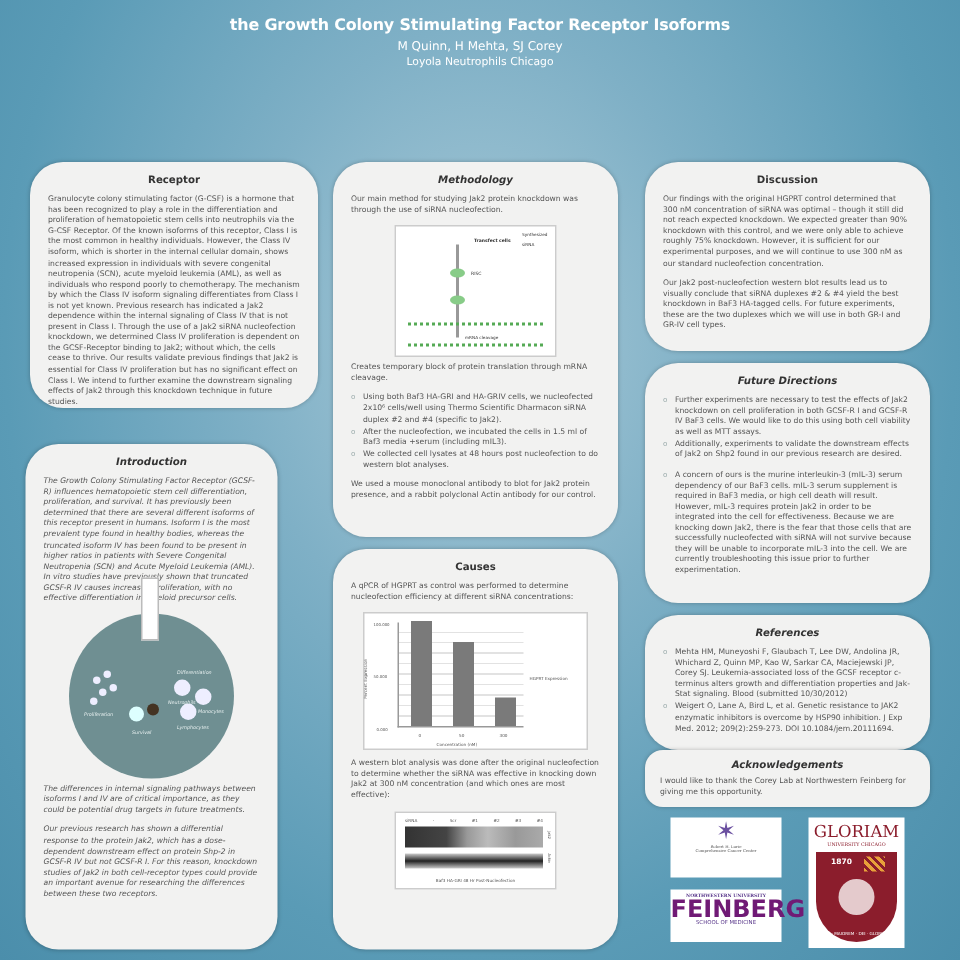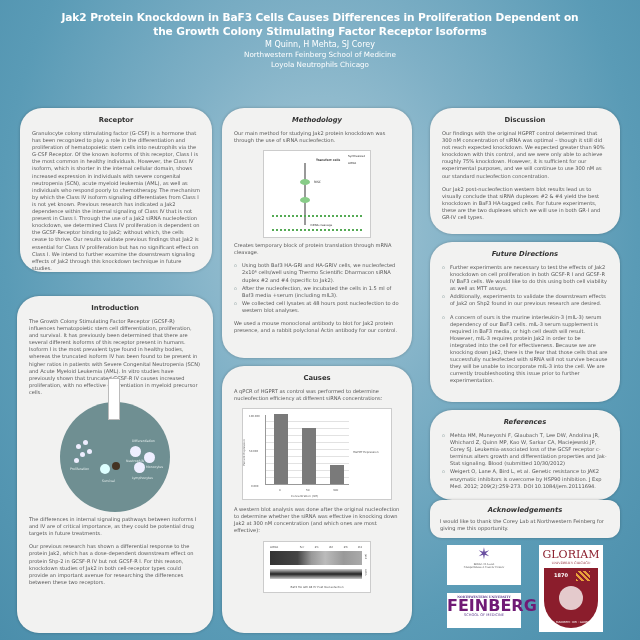--- a/index.html
+++ b/index.html
@@ -31,33 +31,31 @@
   .circle { width: 110px; height: 110px; border-radius: 50%; background: #6f8f92; margin: 4px auto; position: relative; }
   .circle .lbl { position: absolute; color: #e5eeee; font-size: 3.2px; }
   .dot { position: absolute; border-radius: 50%; background: #eef; }
   .chart { position: relative; width: 150px; height: 92px; margin: 6px auto; background: #fff; border: 1px solid #ccc; }
   .logo { position: absolute; background: #fff; }
 </style>
 </head>
 <body>
 
 <div class="header">
-  <div class="title">Jak2 Protein Knockdown in BaF3 Cells Causes Differences in Proliferation Dependent on</div>
   <div class="title">the Growth Colony Stimulating Factor Receptor Isoforms</div>
   <div class="authors">M Quinn, H Mehta, SJ Corey</div>
-  <div class="affil">Northwestern Feinberg School of Medicine</div>
   <div class="affil">Loyola Neutrophils Chicago</div>
 </div>
 
 <div class="panel" style="left:20px;top:108px;width:192px;height:164px;">
   <h2>Receptor</h2>
   <p>Granulocyte colony stimulating factor (G-CSF) is a hormone that has been recognized to play a role in the differentiation and proliferation of hematopoietic stem cells into neutrophils via the G-CSF Receptor. Of the known isoforms of this receptor, Class I is the most common in healthy individuals. However, the Class IV isoform, which is shorter in the internal cellular domain, shows increased expression in individuals with severe congenital neutropenia (SCN), acute myeloid leukemia (AML), as well as individuals who respond poorly to chemotherapy. The mechanism by which the Class IV isoform signaling differentiates from Class I is not yet known. Previous research has indicated a Jak2 dependence within the internal signaling of Class IV that is not present in Class I. Through the use of a Jak2 siRNA nucleofection knockdown, we determined Class IV proliferation is dependent on the GCSF-Receptor binding to Jak2; without which, the cells cease to thrive. Our results validate previous findings that Jak2 is essential for Class IV proliferation but has no significant effect on Class I. We intend to further examine the downstream signaling effects of Jak2 through this knockdown technique in future studies.</p>
 </div>
 
-<div class="panel" style="left:17px;top:296px;width:196px;height:337px;">
+<div class="panel" style="left:17px;top:296px;width:168px;height:337px;font-style:italic;">
   <h2>Introduction</h2>
   <p>The Growth Colony Stimulating Factor Receptor (GCSF-R) influences hematopoietic  stem cell differentiation, proliferation, and survival. It has previously been determined that there are several different isoforms of this receptor present in humans. Isoform I is the most prevalent type found in healthy bodies, whereas the truncated isoform IV has been found to be present in higher ratios in patients with Severe Congenital Neutropenia (SCN) and Acute Myeloid Leukemia (AML). In vitro studies have previously shown that truncated GCSF-R IV causes increased proliferation, with no effective differentiation in myeloid precursor cells.</p>
   <div class="circle">
     <div style="position:absolute;left:48px;top:-24px;width:12px;height:42px;background:#fff;border:1px solid #bbb;"></div>
     <div class="dot" style="left:16px;top:42px;width:5px;height:5px;"></div>
     <div class="dot" style="left:23px;top:38px;width:5px;height:5px;"></div>
     <div class="dot" style="left:20px;top:50px;width:5px;height:5px;"></div>
     <div class="dot" style="left:27px;top:47px;width:5px;height:5px;"></div>
     <div class="dot" style="left:14px;top:56px;width:5px;height:5px;"></div>
     <span class="lbl" style="left:10px;top:64px;">Proliferation</span>

